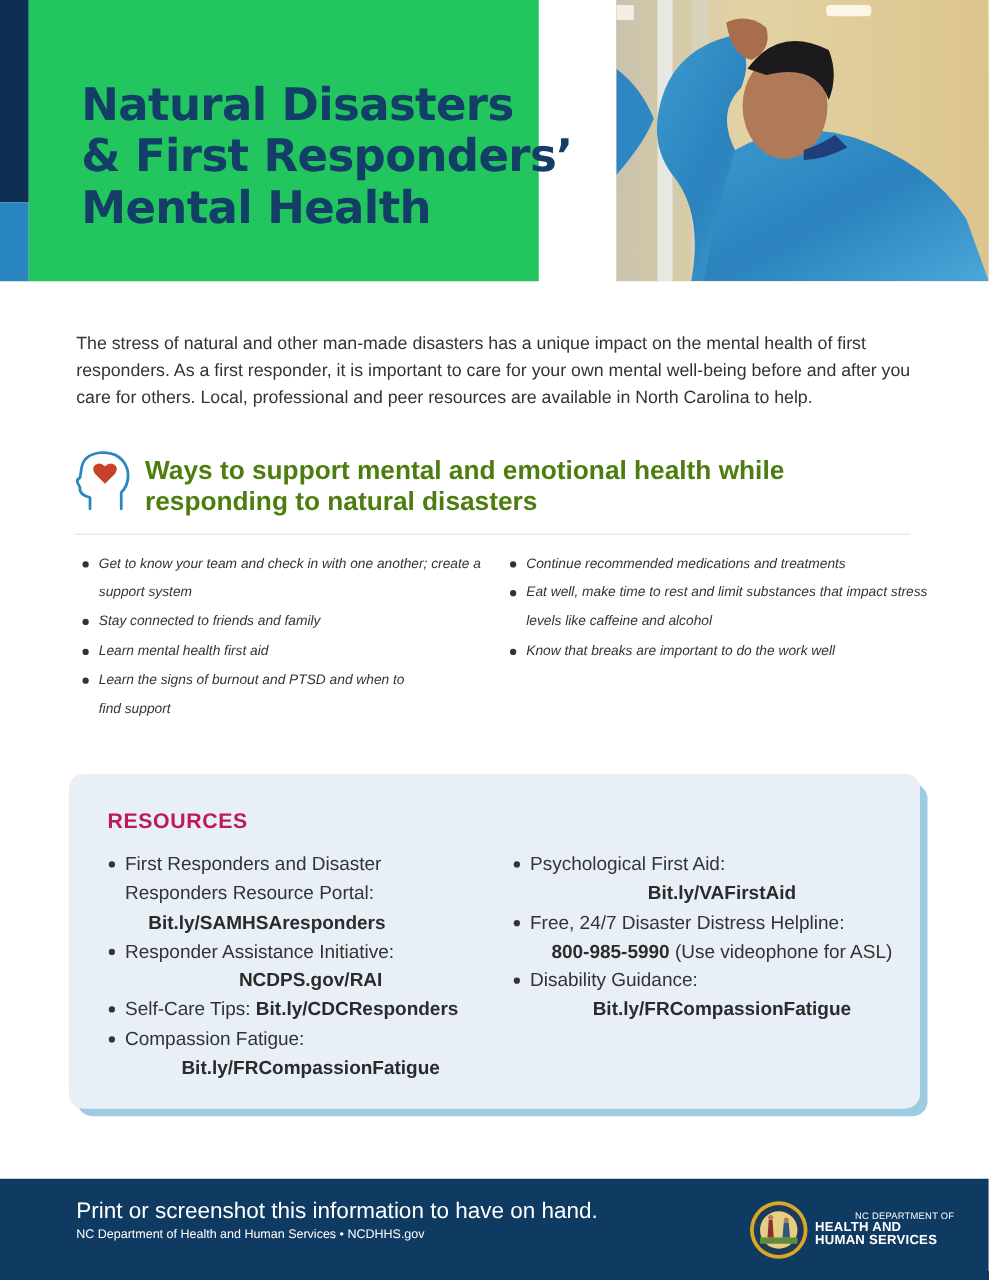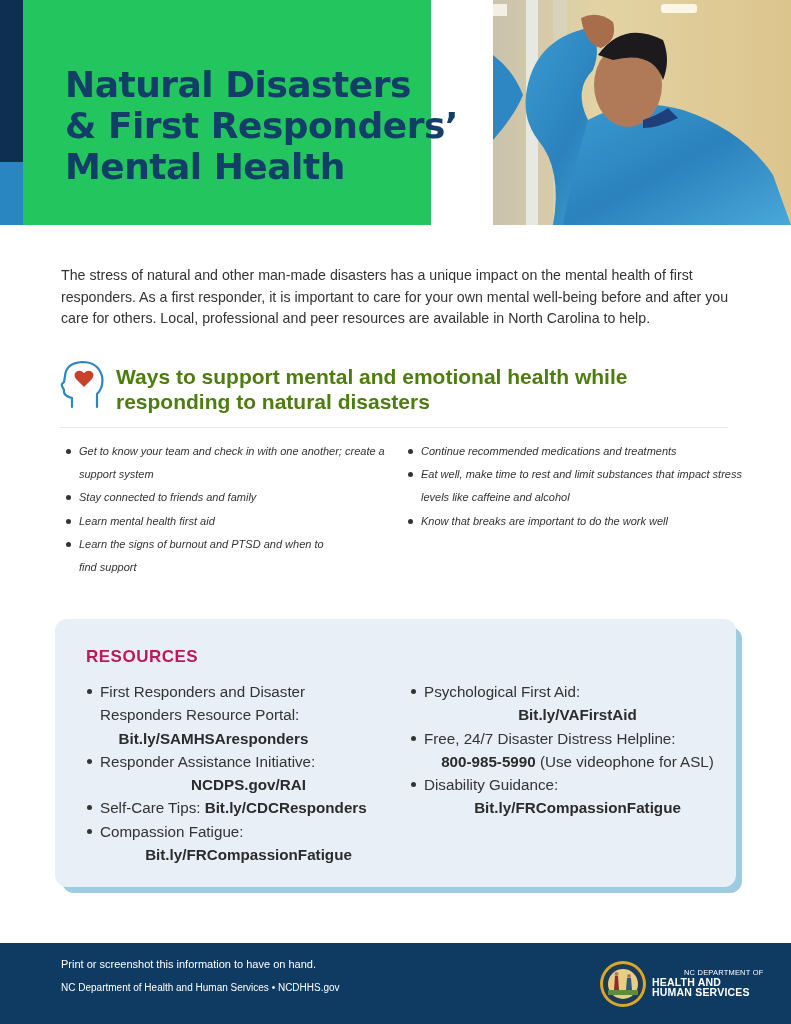--- a/index.html
+++ b/index.html
@@ -39,21 +39,21 @@
   .res-list { position: absolute; top: 680px; font-size: 15.2px; line-height: 23.3px; color: #333; list-style: none; }
   .res-list.left { left: 87px; width: 310px; }
   .res-list.right { left: 411px; width: 320px; }
   .res-list li { position: relative; padding-left: 13px; }
   .res-list li::before { content: ""; position: absolute; left: 0; top: 9px; width: 5px; height: 5px; border-radius: 50%; background: #333; }
   .res-list b { font-weight: bold; color: #2b2b2b; }
   .res-list .nl { display: block; text-align: center; }
 
   
   .footer { position: absolute; left: 0; top: 943px; width: 791px; height: 81px; background: #0f3a61; color: #fff; }
-  .foot-main { position: absolute; left: 61px; top: 15px; font-size: 11px; color: #ffffff; }
+  .foot-main { position: absolute; left: 61px; top: 15px; font-size: 18px; color: #ffffff; }
   .foot-sub { position: absolute; left: 61px; top: 39px; font-size: 10px; line-height: 12.5px; color: #ffffff; }
   .foot-sub span { display: block; }
   .seal { position: absolute; left: 599px; top: 17px; width: 48px; height: 48px; }
   .brand { position: absolute; left: 652px; top: 25px; color: #fff; }
   .brand .b1 { font-size: 7.5px; letter-spacing: 0.2px; display: block; line-height: 9px; padding-left: 32px; }
   .brand .b2 { font-size: 10.5px; font-weight: bold; display: block; line-height: 10px; letter-spacing: 0.2px; }
 </style>
 </head>
 <body>
 

